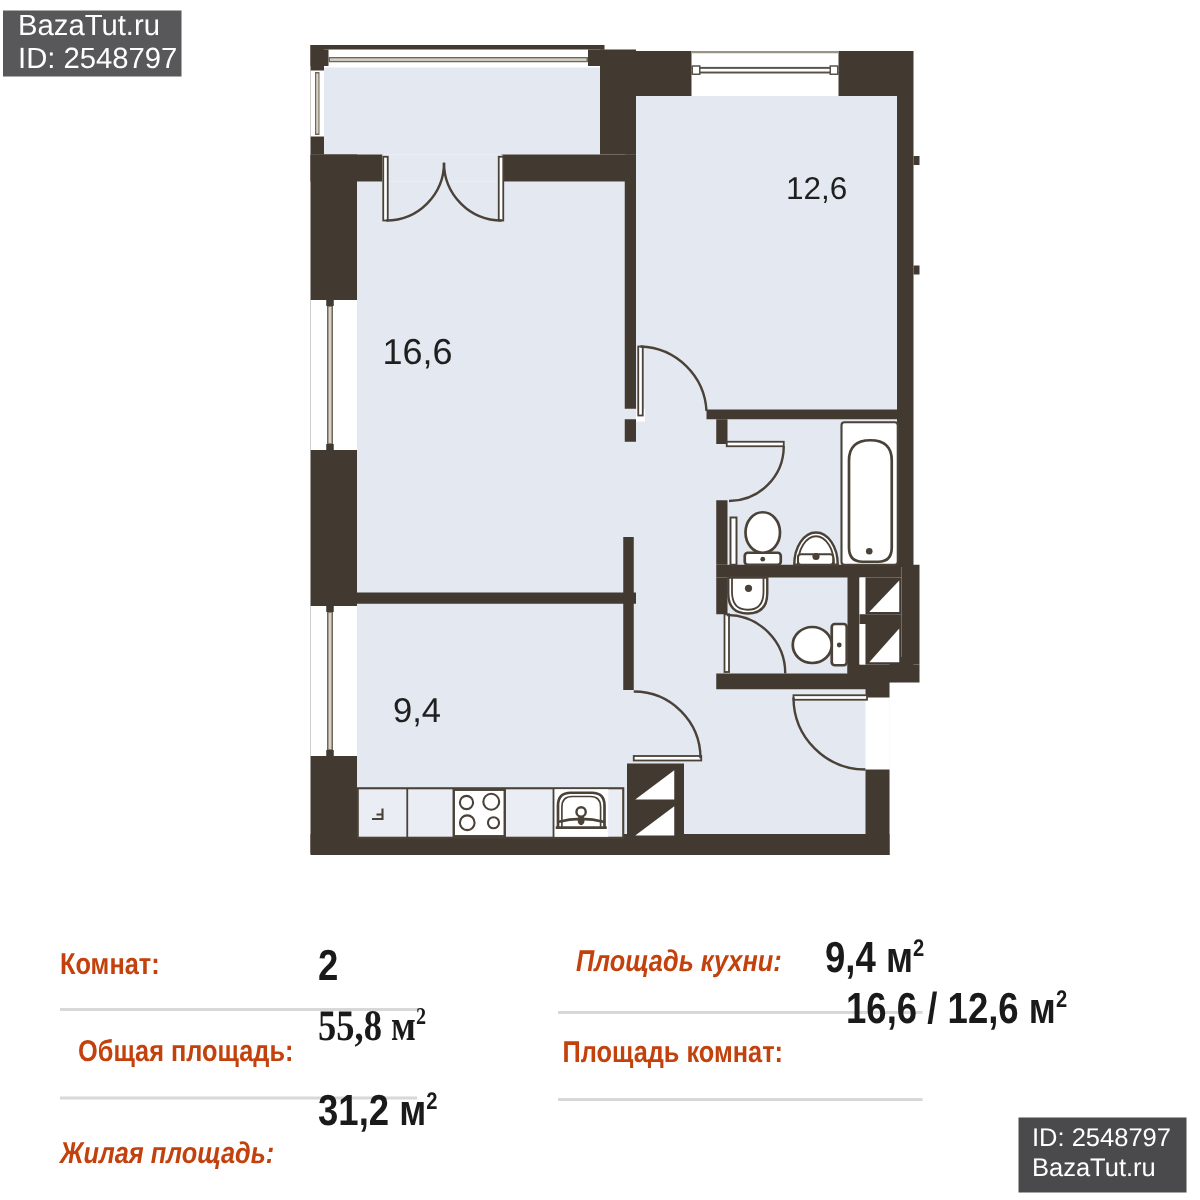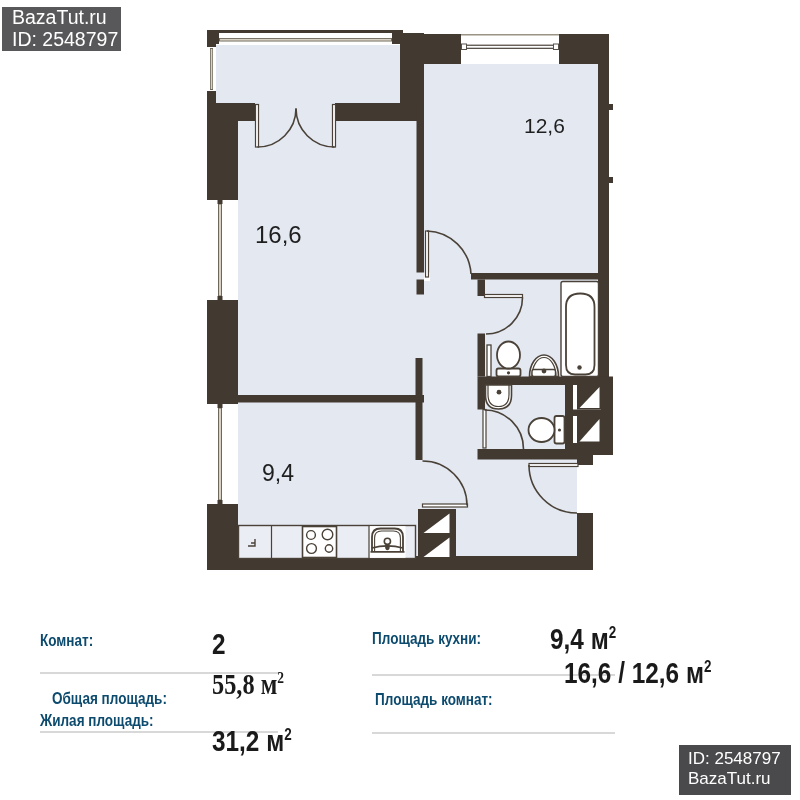--- a/index.html
+++ b/index.html
@@ -1,19 +1,19 @@
 <!DOCTYPE html>
 <html><head>
 <meta charset="utf-8">
 <style>
   html,body{margin:0;padding:0;background:#ffffff;width:800px;height:800px;overflow:hidden;}
   body{font-family:"Liberation Sans", sans-serif;position:relative;}
   .cnd{display:inline-block;transform:scaleX(0.84);transform-origin:0 50%;white-space:nowrap;}
   .cnd2{display:inline-block;transform:scaleX(0.845);transform-origin:0 50%;white-space:nowrap;}
-  .lbl{position:absolute;font-size:16px;color:#0c4a6e;font-weight:600;}
+  .lbl{position:absolute;font-size:20px;color:#c2410c;font-weight:600;}
   .val{position:absolute;font-size:29px;color:#1a1a1a;font-weight:700;}
   .sep{position:absolute;height:2px;background:#d8d8d8;}
   sup{font-size:16px;}
 </style>
 </head>
 <body>
 
 <svg width="800" height="800" viewBox="0 0 800 800" style="position:absolute;left:0;top:0;">
   <g fill="none" stroke="none">
 
@@ -230,25 +230,25 @@
 <div class="val" style="left:212px;top:628px;"><span class="cnd">2</span></div>
 
 <div class="sep" style="left:40px;top:672px;width:238px;"></div>
 
 <div class="lbl" style="left:52px;top:690px;"><span class="cnd2">Общая площадь:</span></div>
 
 <div class="val" style="left:212px;top:668px;font-family:Liberation Serif, serif;"><span class="cnd">55,8 м<sup>2</sup></span></div>
 
 <div class="sep" style="left:40px;top:731px;width:238px;"></div>
 
-<div class="lbl" style="left:40px;top:712px;"><span class="cnd2">Жилая площадь:</span></div>
+<div class="lbl" style="left:40px;top:758px;font-style:italic;"><span class="cnd2">Жилая площадь:</span></div>
 
 <div class="val" style="left:212px;top:725px;"><span class="cnd">31,2 м<sup>2</sup></span></div>
 
-<div class="lbl" style="left:372px;top:630px;"><span class="cnd2">Площадь кухни:</span></div>
+<div class="lbl" style="left:384px;top:630px;font-style:italic;"><span class="cnd2">Площадь кухни:</span></div>
 
 <div class="val" style="left:550px;top:623px;text-decoration:underline;"><span class="cnd">9,4 м<sup>2</sup></span></div>
 
 <div class="sep" style="left:372px;top:674px;width:243px;"></div>
 
 <div class="lbl" style="left:375px;top:691px;"><span class="cnd2">Площадь комнат:</span></div>
 
 <div class="val" style="left:550px;top:657px;margin-left:14px;"><span class="cnd">16,6 / 12,6 м<sup>2</sup></span></div>
 
 <div class="sep" style="left:372px;top:732px;width:243px;"></div>

